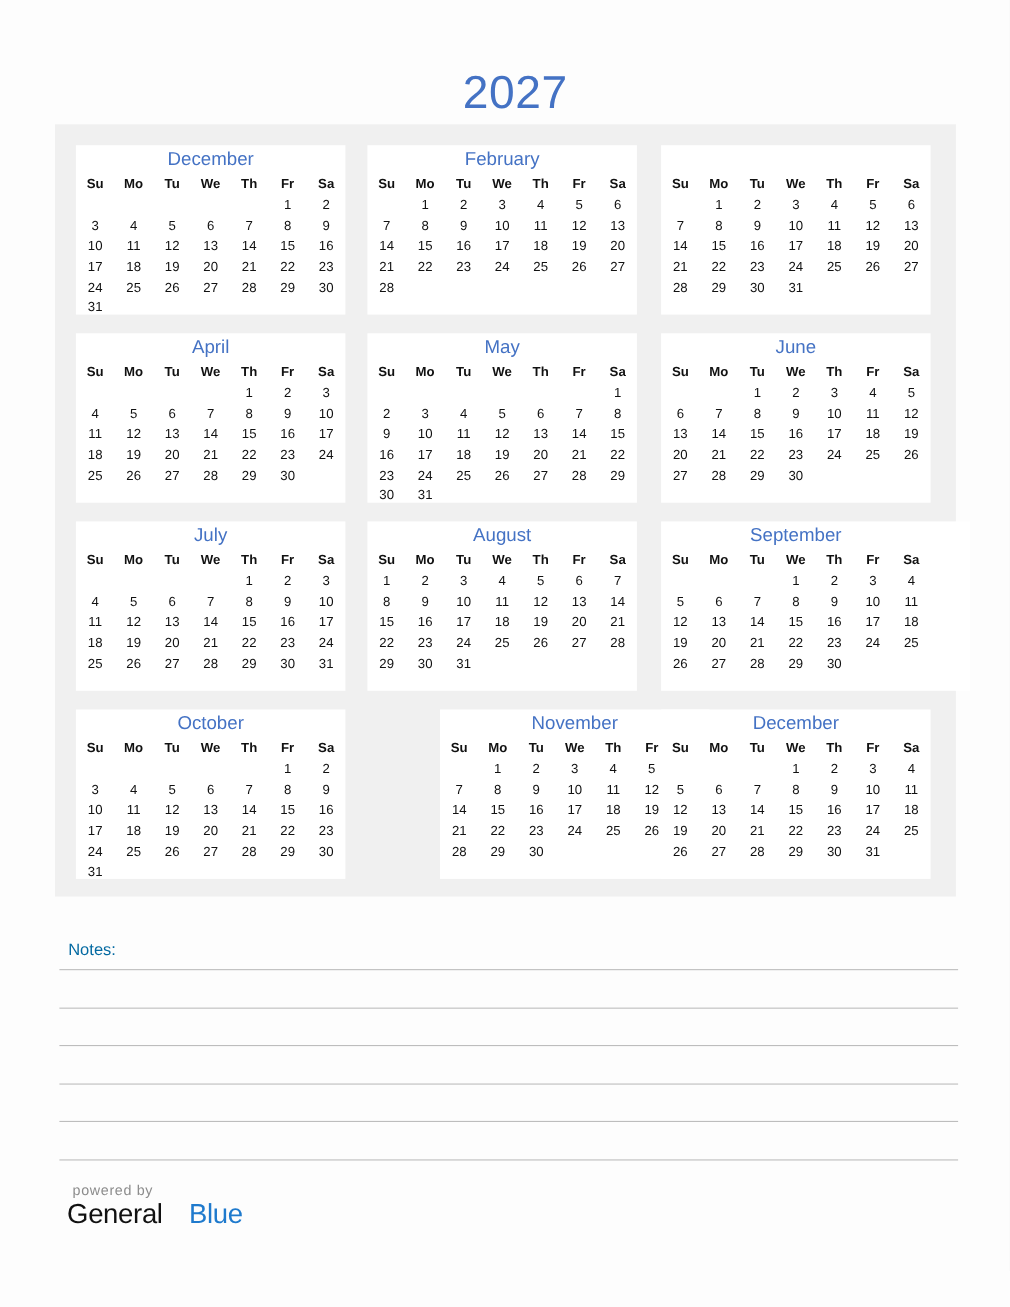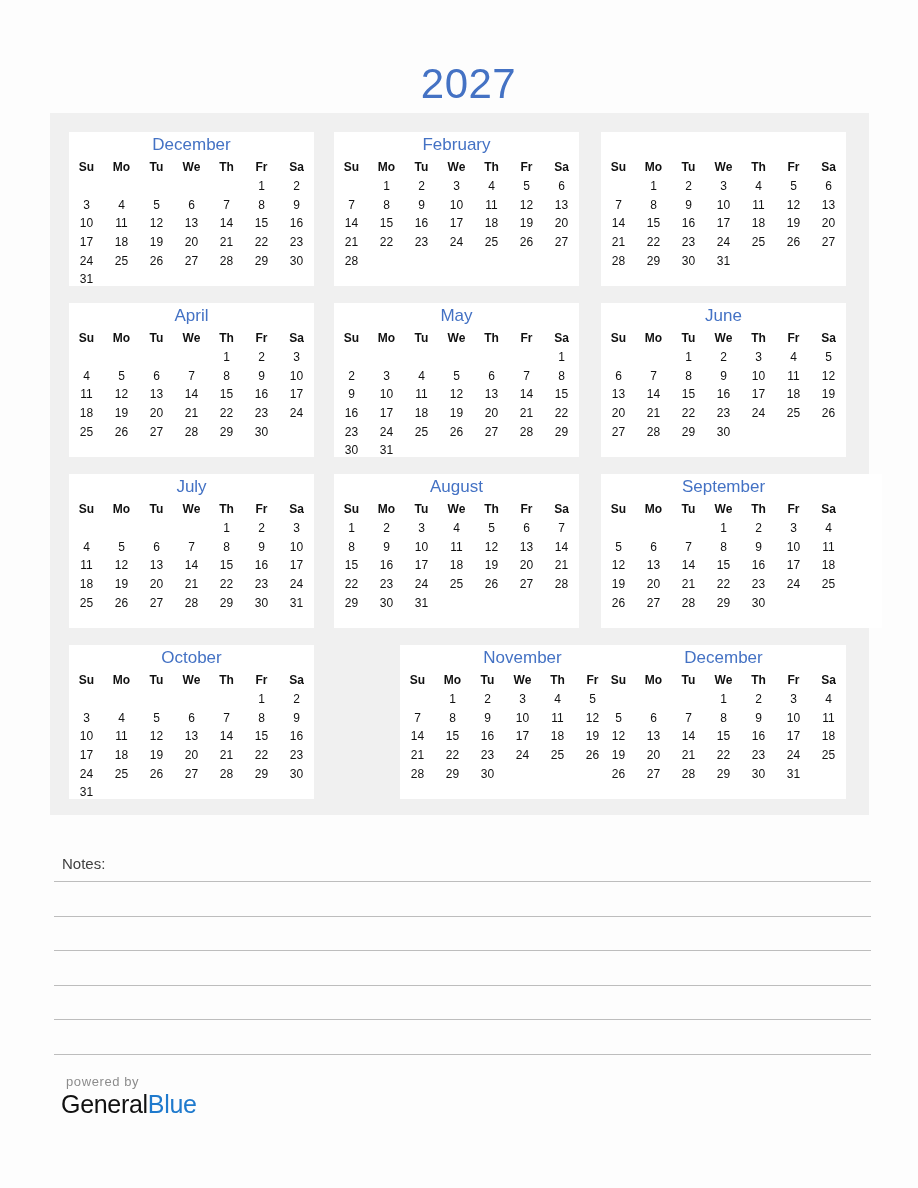--- a/index.html
+++ b/index.html
@@ -25,32 +25,32 @@
     position:absolute; left:0; top:25px; width:245px;
   }
   .row { display:flex; height:18.6px; align-items:center; }
   .row.hdr { height:20px; }
   .cell {
     width:35.3px; text-align:center; font-size:12px; color:#111;
   }
   .cell:first-child { margin-left:0px; }
   .hdr .cell { font-weight:bold; font-size:12px; }
   .notes-label {
-    position:absolute; left:62px; top:855px; font-size:15px; color:#404040;
+    position:absolute; left:62px; top:855px; font-size:15px; color:#0369a1;
   }
   .note-line {
     position:absolute; left:54px; width:817px; height:0; border-top:1px solid #bdbdbd;
   }
   .powered {
     position:absolute; left:66px; top:1074px; font-size:13px; color:#8c8c8c; letter-spacing:0.6px;
   }
   .brand {
     position:absolute; left:61px; top:1090px; font-size:25px; color:#111; letter-spacing:-0.3px;
   }
-  .brand .blue { color:#1f7acd; }
+  .brand .blue { color:#1f7acd;margin-left:24px; }
 </style>
 </head>
 <body>
 
 <div class="year-title">2027</div>
 
 <div class="panel"></div>
 <div id="cards">
     <div class="card" style="left: 69px; top: 132px;">
       <div class="month-name">December</div>

